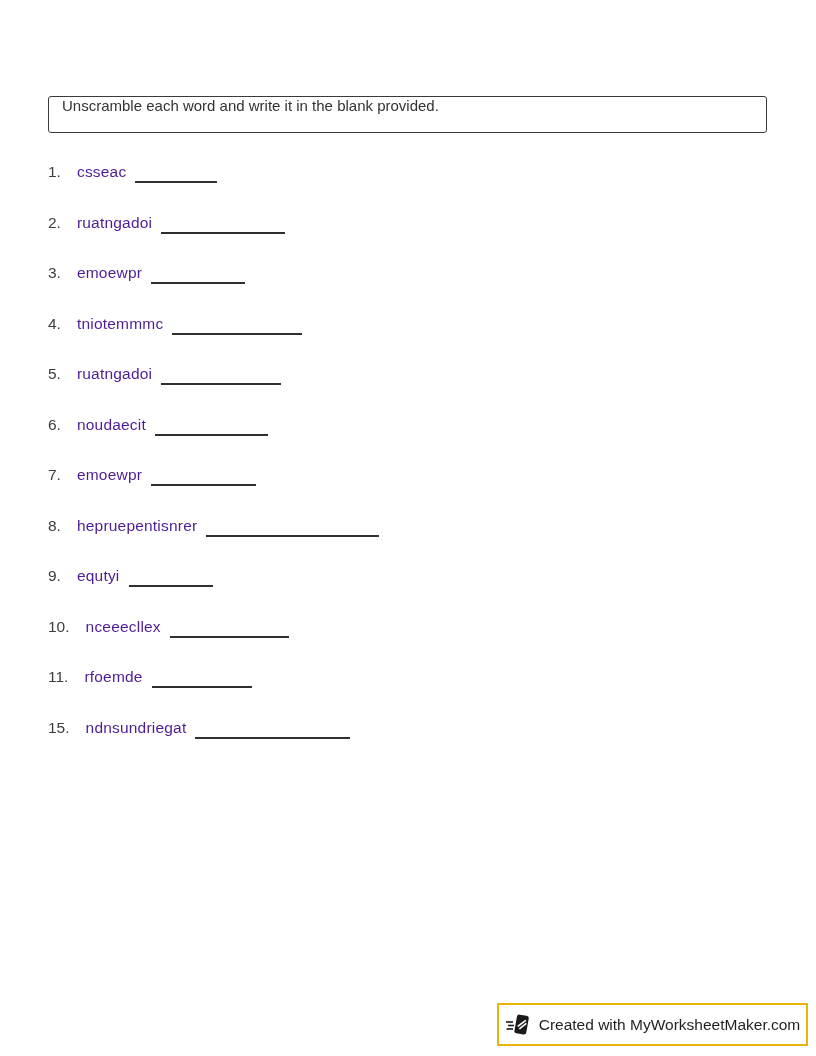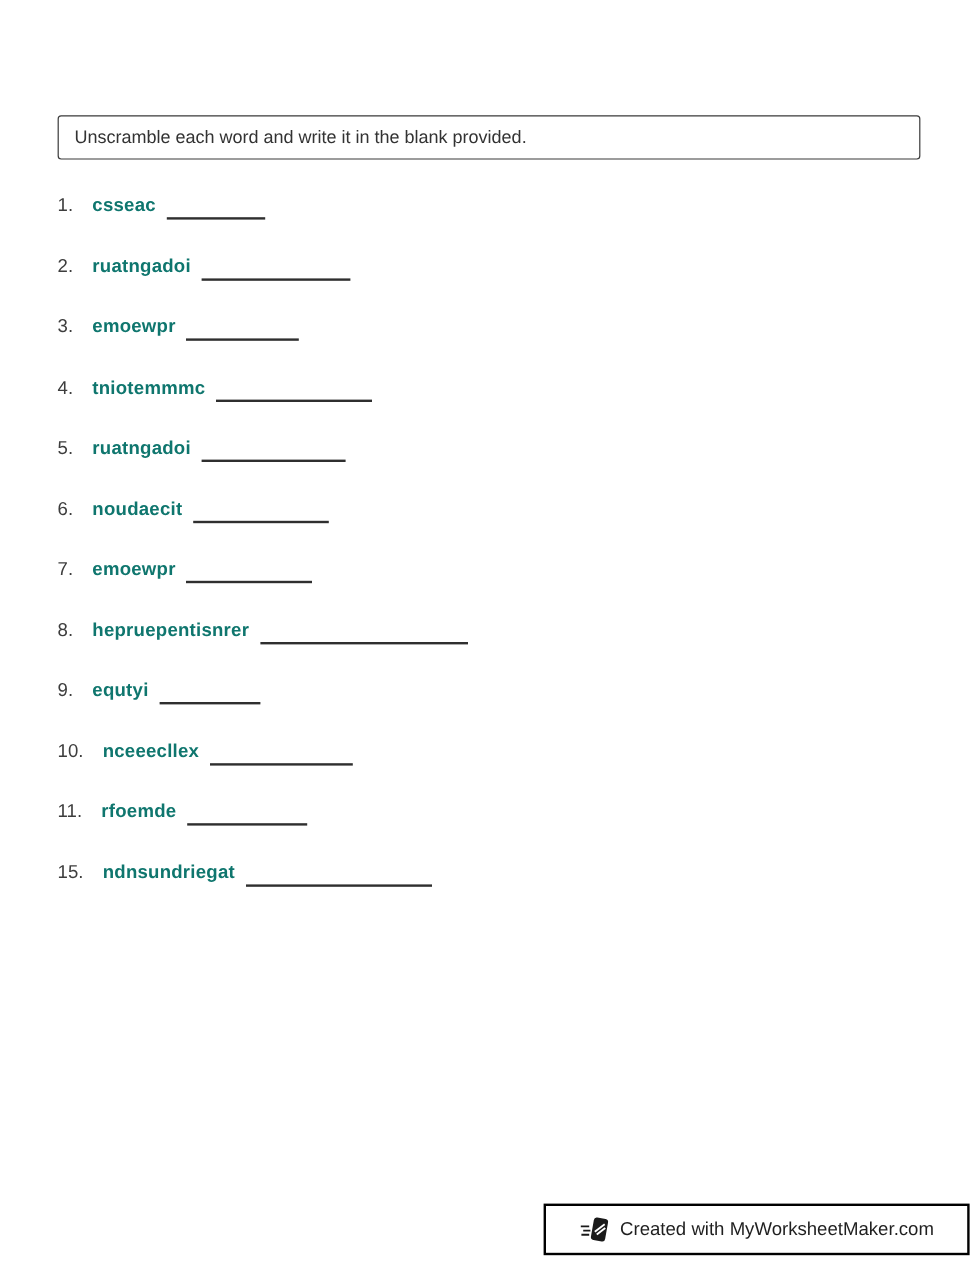--- a/index.html
+++ b/index.html
@@ -13,51 +13,51 @@
     overflow: hidden;
   }
   .page { position: absolute; inset: 0; }
 
   .instruction-box {
     position: absolute;
     left: 48px; top: 96px;
     width: 719px; height: 37px;
     border: 1.5px solid #3a3a3a;
     border-radius: 3px;
-    display: flex; align-items: center;
+    display: flex; 
     padding-left: 13px;
     font-size: 15px;
     color: #333333;
   }
 
   .items {
     position: absolute;
     left: 48px; top: 163px; right: 40px;
   }
   .item {
     display: flex;
     align-items: flex-start;
     height: 21px;
     margin-bottom: 29.5px;
     font-size: 15.5px;
   }
   .num { margin-right: 16px; color: #3d3d3d; }
-  .word { color: #0f766e; letter-spacing: 0.2px; font-weight: bold; }
+  .word { color: #4c1d95; letter-spacing: 0.2px; }
   .blank {
     margin-left: 9px;
     margin-top: 13px;
     height: 7px;
     border-bottom: 2px solid #2f2f2f;
   }
 
   .footer-box {
     position: absolute;
     right: 8px; bottom: 10px;
-    width: 355px; height: 43px;
-    border: 2px solid #000000;
+    width: 311px; height: 43px;
+    border: 2px solid #eab308;
     background: #ffffff;
     display: flex; align-items: center; justify-content: center;
     gap: 8px;
     font-size: 15.5px;
     color: #1f1f1f;
   }
   .logo-icon { flex: 0 0 auto; display: inline-flex; }
 </style>
 </head>
 <body>

